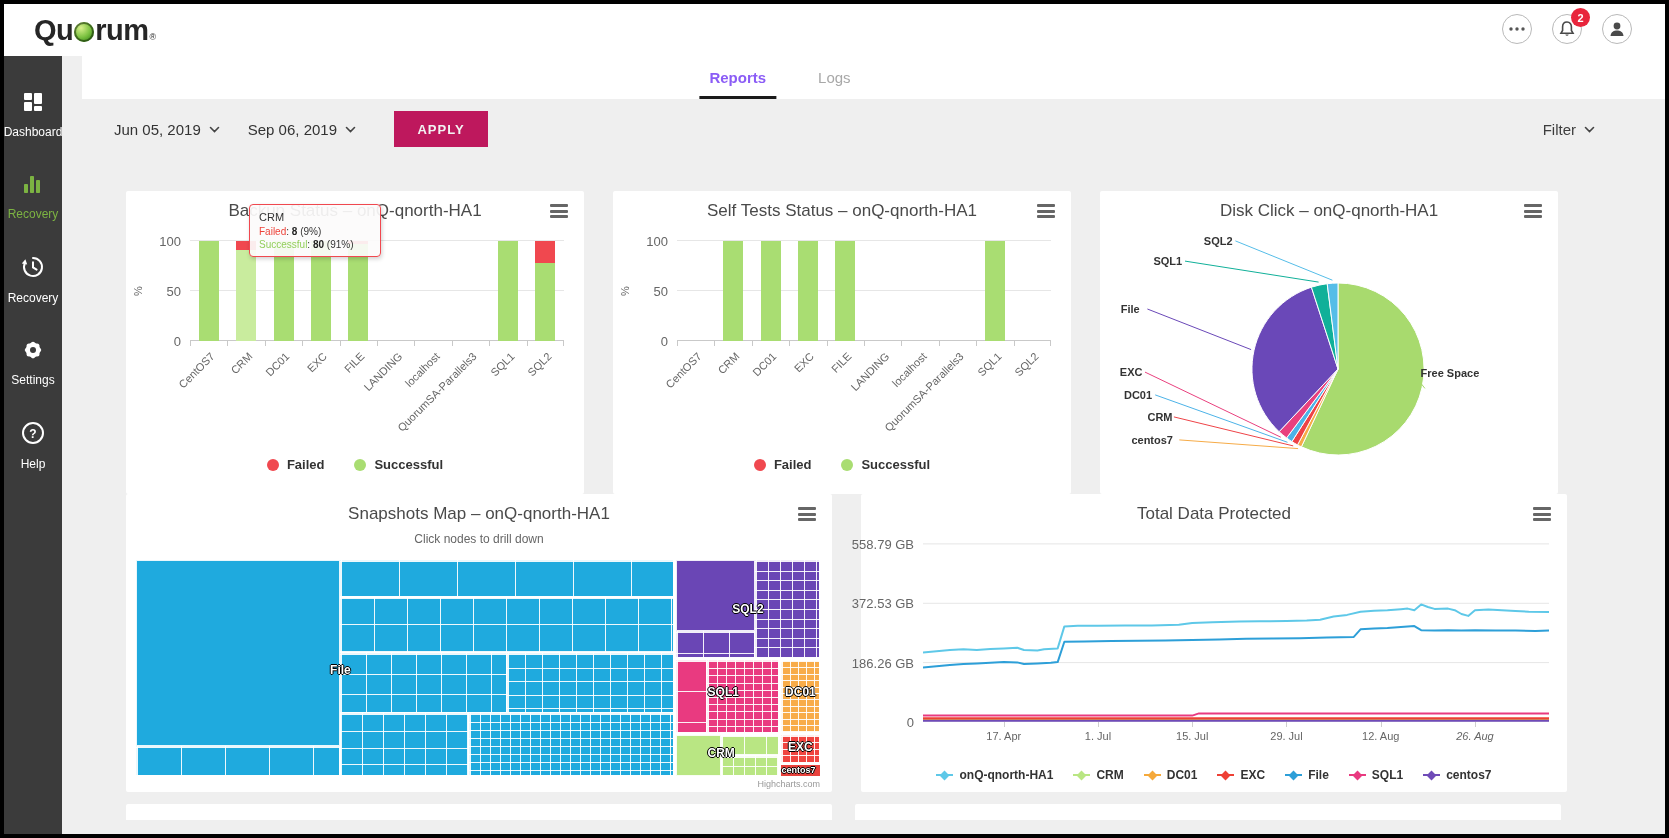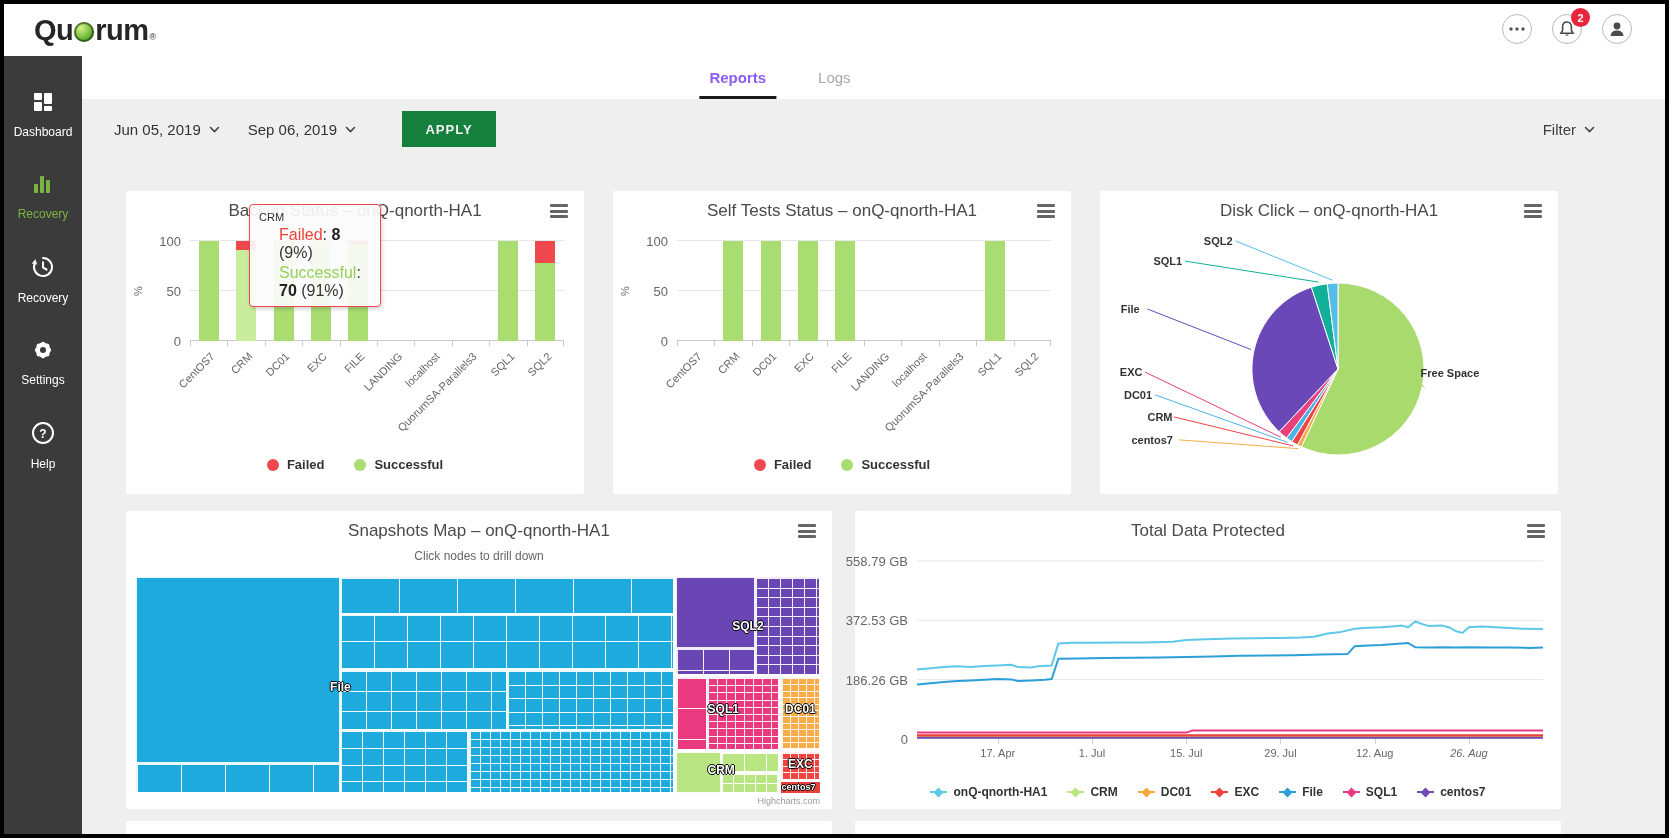--- a/index.html
+++ b/index.html
@@ -10,43 +10,43 @@
   .topbar { position:absolute; left:0; top:0; right:0; height:52px; background:#fff; z-index:20; display:flex; align-items:center; }
   .logo { display:flex; align-items:baseline; margin-left:30px; font-weight:bold; font-size:29px; color:#262626; letter-spacing:-0.5px; cursor:pointer; }
   .logo .orb { width:20px; height:20px; border-radius:50%; margin:0 1px; align-self:center; margin-top:4px;
     background:radial-gradient(circle at 35% 30%, #d8f08c, #7dc242 48%, #3f8e1c 80%, #2e6c11); box-shadow:inset 0 0 0 2px rgba(20,40,5,.55); }
   .logo sup { font-size:9px; font-weight:normal; margin-left:1px; }
   .top-actions { position:absolute; right:33px; top:10px; display:flex; gap:20px; }
   .circle-btn { position:relative; width:30px; height:30px; border-radius:50%; border:1px solid #b9b9b9; background:#fff; display:flex; align-items:center; justify-content:center; cursor:pointer; }
   .badge { position:absolute; top:-7px; right:-9px; min-width:19px; height:19px; border-radius:10px; background:#e8253c; color:#fff; font-size:11px; font-weight:bold; display:flex; align-items:center; justify-content:center; }
 
   
-  .sidebar { position:absolute; left:0; top:52px; bottom:0; width:78px; background:#3b3b3b; z-index:15; display:flex; flex-direction:column; align-items:center; padding-top:34px; gap:33px; }
+  .sidebar { position:absolute; left:0; top:52px; bottom:0; width:58px; background:#3b3b3b; z-index:15; display:flex; flex-direction:column; align-items:center; padding-top:34px; gap:33px; }
   .side-item { display:flex; flex-direction:column; align-items:center; gap:7px; cursor:pointer; width:100%; }
   .side-label { font-size:12px; color:#fff; }
   .side-item.active .side-label { color:#7cb342; }
 
   
   .mainarea { position:absolute; left:78px; top:52px; right:0; bottom:0; }
   .tabstrip { position:relative; height:43px; background:#fff; }
   .tabs { position:absolute; left:698px; top:0; height:100%; transform:translateX(-50%); display:flex; gap:52px; align-items:center; }
   .tab { position:relative; font-size:15px; color:#a8a8a8; cursor:pointer; height:100%; display:flex; align-items:center; }
   .tab.active { color:#8b5cf6; font-weight:bold; }
   .tab.active::after { content:""; position:absolute; left:-10px; right:-10px; bottom:0; height:3px; background:#1a1a1a; }
 
   
   .controls { display:flex; align-items:center; margin:10px 70px 0 18px; height:40px; }
   .datepick { display:flex; align-items:center; gap:8px; font-size:15px; color:#333; padding:8px 14px; cursor:pointer; }
-  .apply-btn { margin-left:32px; width:94px; height:36px; background:#15803d; border:none; color:#f2f2f2; font-weight:bold; font-size:13px; letter-spacing:1px; cursor:pointer; }
+  .apply-btn { margin-left:24px; width:94px; height:36px; background:#be185d; border:none; color:#f2f2f2; font-weight:bold; font-size:13px; letter-spacing:1px; cursor:pointer; }
   .filter { margin-left:auto; display:flex; align-items:center; gap:8px; font-size:15px; color:#3d3d3d; cursor:pointer; }
 
   
   .rows { margin-left:44px; }
   .row1 { display:flex; gap:29px; margin-top:42px; }
-  .row2 { display:flex; gap:23px; margin-top:17px; }
+  .row2 { display:flex; gap:29px; }
   .row3 { display:flex; gap:23px; margin-top:12px; }
   .card { position:relative; background:#fff; border-radius:2px; }
   .row1 .card { width:458px; height:303px; }
   .row2 .card { width:706px; height:298px; }
   .stub { width:706px; height:16px; background:#fff; border-radius:2px 2px 0 0; }
   .card-title { position:absolute; top:10px; left:30px; right:30px; text-align:center; font-size:17px; color:#4a4a4a; white-space:nowrap; overflow:hidden; }
   .card-sub { position:absolute; top:38px; left:0; right:0; text-align:center; font-size:12px; color:#666; }
   .menu-btn { position:absolute; top:12px; right:14px; width:22px; height:16px; cursor:pointer; display:flex; flex-direction:column; justify-content:space-between; padding:1px 2px; }
   .menu-btn i { display:block; height:3px; background:#666; border-radius:1px; }
 
@@ -60,21 +60,21 @@
   .slot { position:relative; flex:1; }
   .slot .tickL, .slot .tickR { position:absolute; top:100%; width:1px; height:5px; background:#c9c9c9; }
   .slot .tickL { left:0; } .slot .tickR { right:0; }
   .barstack { position:absolute; bottom:0; left:50%; transform:translateX(-50%); width:20px; display:flex; flex-direction:column; }
   .xlab { position:absolute; top:calc(100% + 9px); right:50%; transform:rotate(-45deg); transform-origin:100% 0; font-size:11px; color:#666; white-space:nowrap; }
   .blegend { position:absolute; left:0; right:0; bottom:22px; display:flex; justify-content:center; gap:30px; }
   .blegend .li { display:flex; align-items:center; gap:8px; font-size:13px; font-weight:bold; color:#333; cursor:pointer; }
   .dot { width:12px; height:12px; border-radius:50%; }
   .htooltip { position:absolute; left:123px; top:13px; width:132px; z-index:8; background:rgba(252,251,251,.92); border:1px solid #f0484f; border-radius:4px; box-shadow:1px 2px 4px rgba(0,0,0,.18); padding:6px 9px; font-size:11px; color:#333; }
   .htooltip .tt-h { font-size:11px; margin-bottom:3px; }
-  .htooltip .tt-row { margin-top:2px; font-size:16px;margin-left:20px; }
+  .htooltip .tt-row { margin-top:2px; font-size:10px; }
   .htooltip b { color:#222; }
 
   
   .pplot { position:absolute; left:0; right:0; top:38px; bottom:0; }
   .pplot svg { position:absolute; inset:0; }
   .plab { position:absolute; transform:translate(-50%,-50%); font-size:11px; font-weight:bold; color:#333; white-space:nowrap; }
 
   
   .tm-box { position:absolute; left:9px; right:11px; top:65px; bottom:15px; }
   .tm-node { position:absolute; border:1px solid #fff; cursor:pointer; }
@@ -310,21 +310,21 @@
                 <div>Failed</div>
               </div>
               <div class="li">
                 <div class="dot" style="background: rgb(169, 221, 114);"></div>
                 <div>Successful</div>
               </div>
             </div>
             <div class="htooltip">
               <div class="tt-h">CRM</div>
               <div class="tt-row"><span style="color:#ed433a">Failed</span>: <b>8</b> (9%)</div>
-              <div class="tt-row"><span style="color:#93cf5b">Successful</span>: <b>70</b> (91%)</div>
+              <div class="tt-row"><span style="color:#93cf5b">Successful</span>: <b>80</b> (91%)</div>
             </div>
           </section>
         <section class="card">
           <div class="card-title">Self Tests Status – onQ-qnorth-HA1</div>
           <div class="menu-btn">
               <i></i>
               <i></i>
               <i></i>
             </div>
         <div class="bplot">

